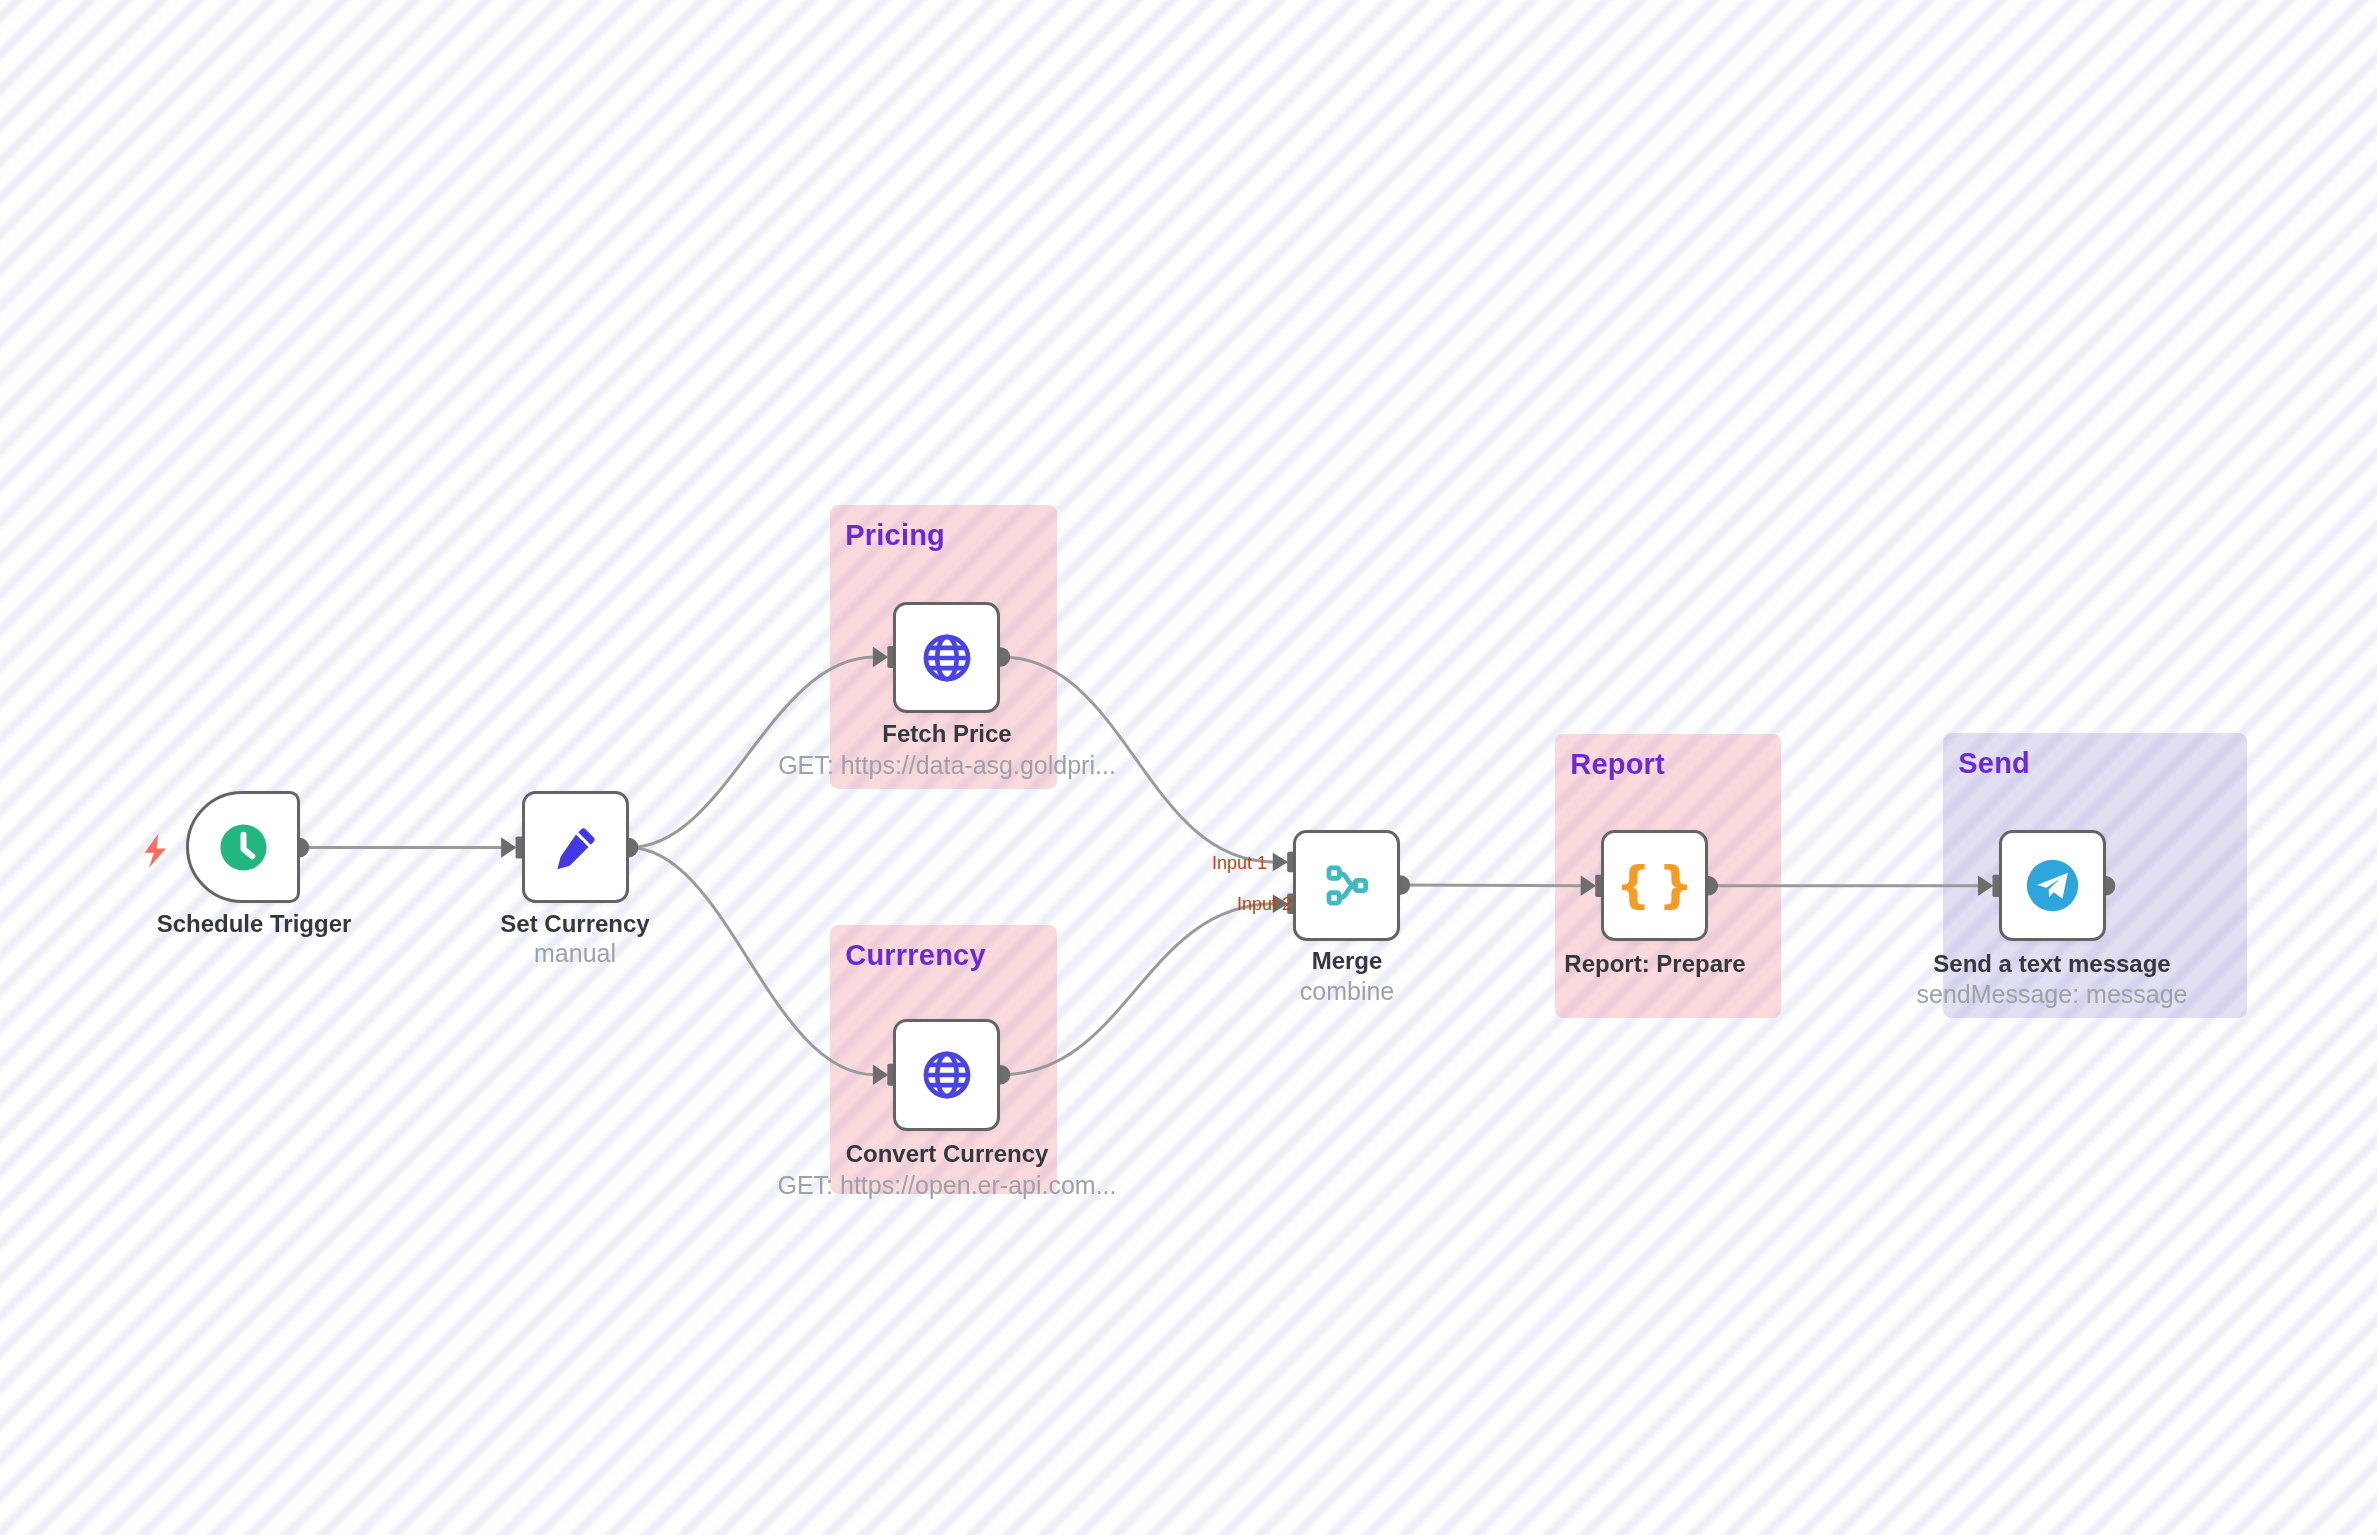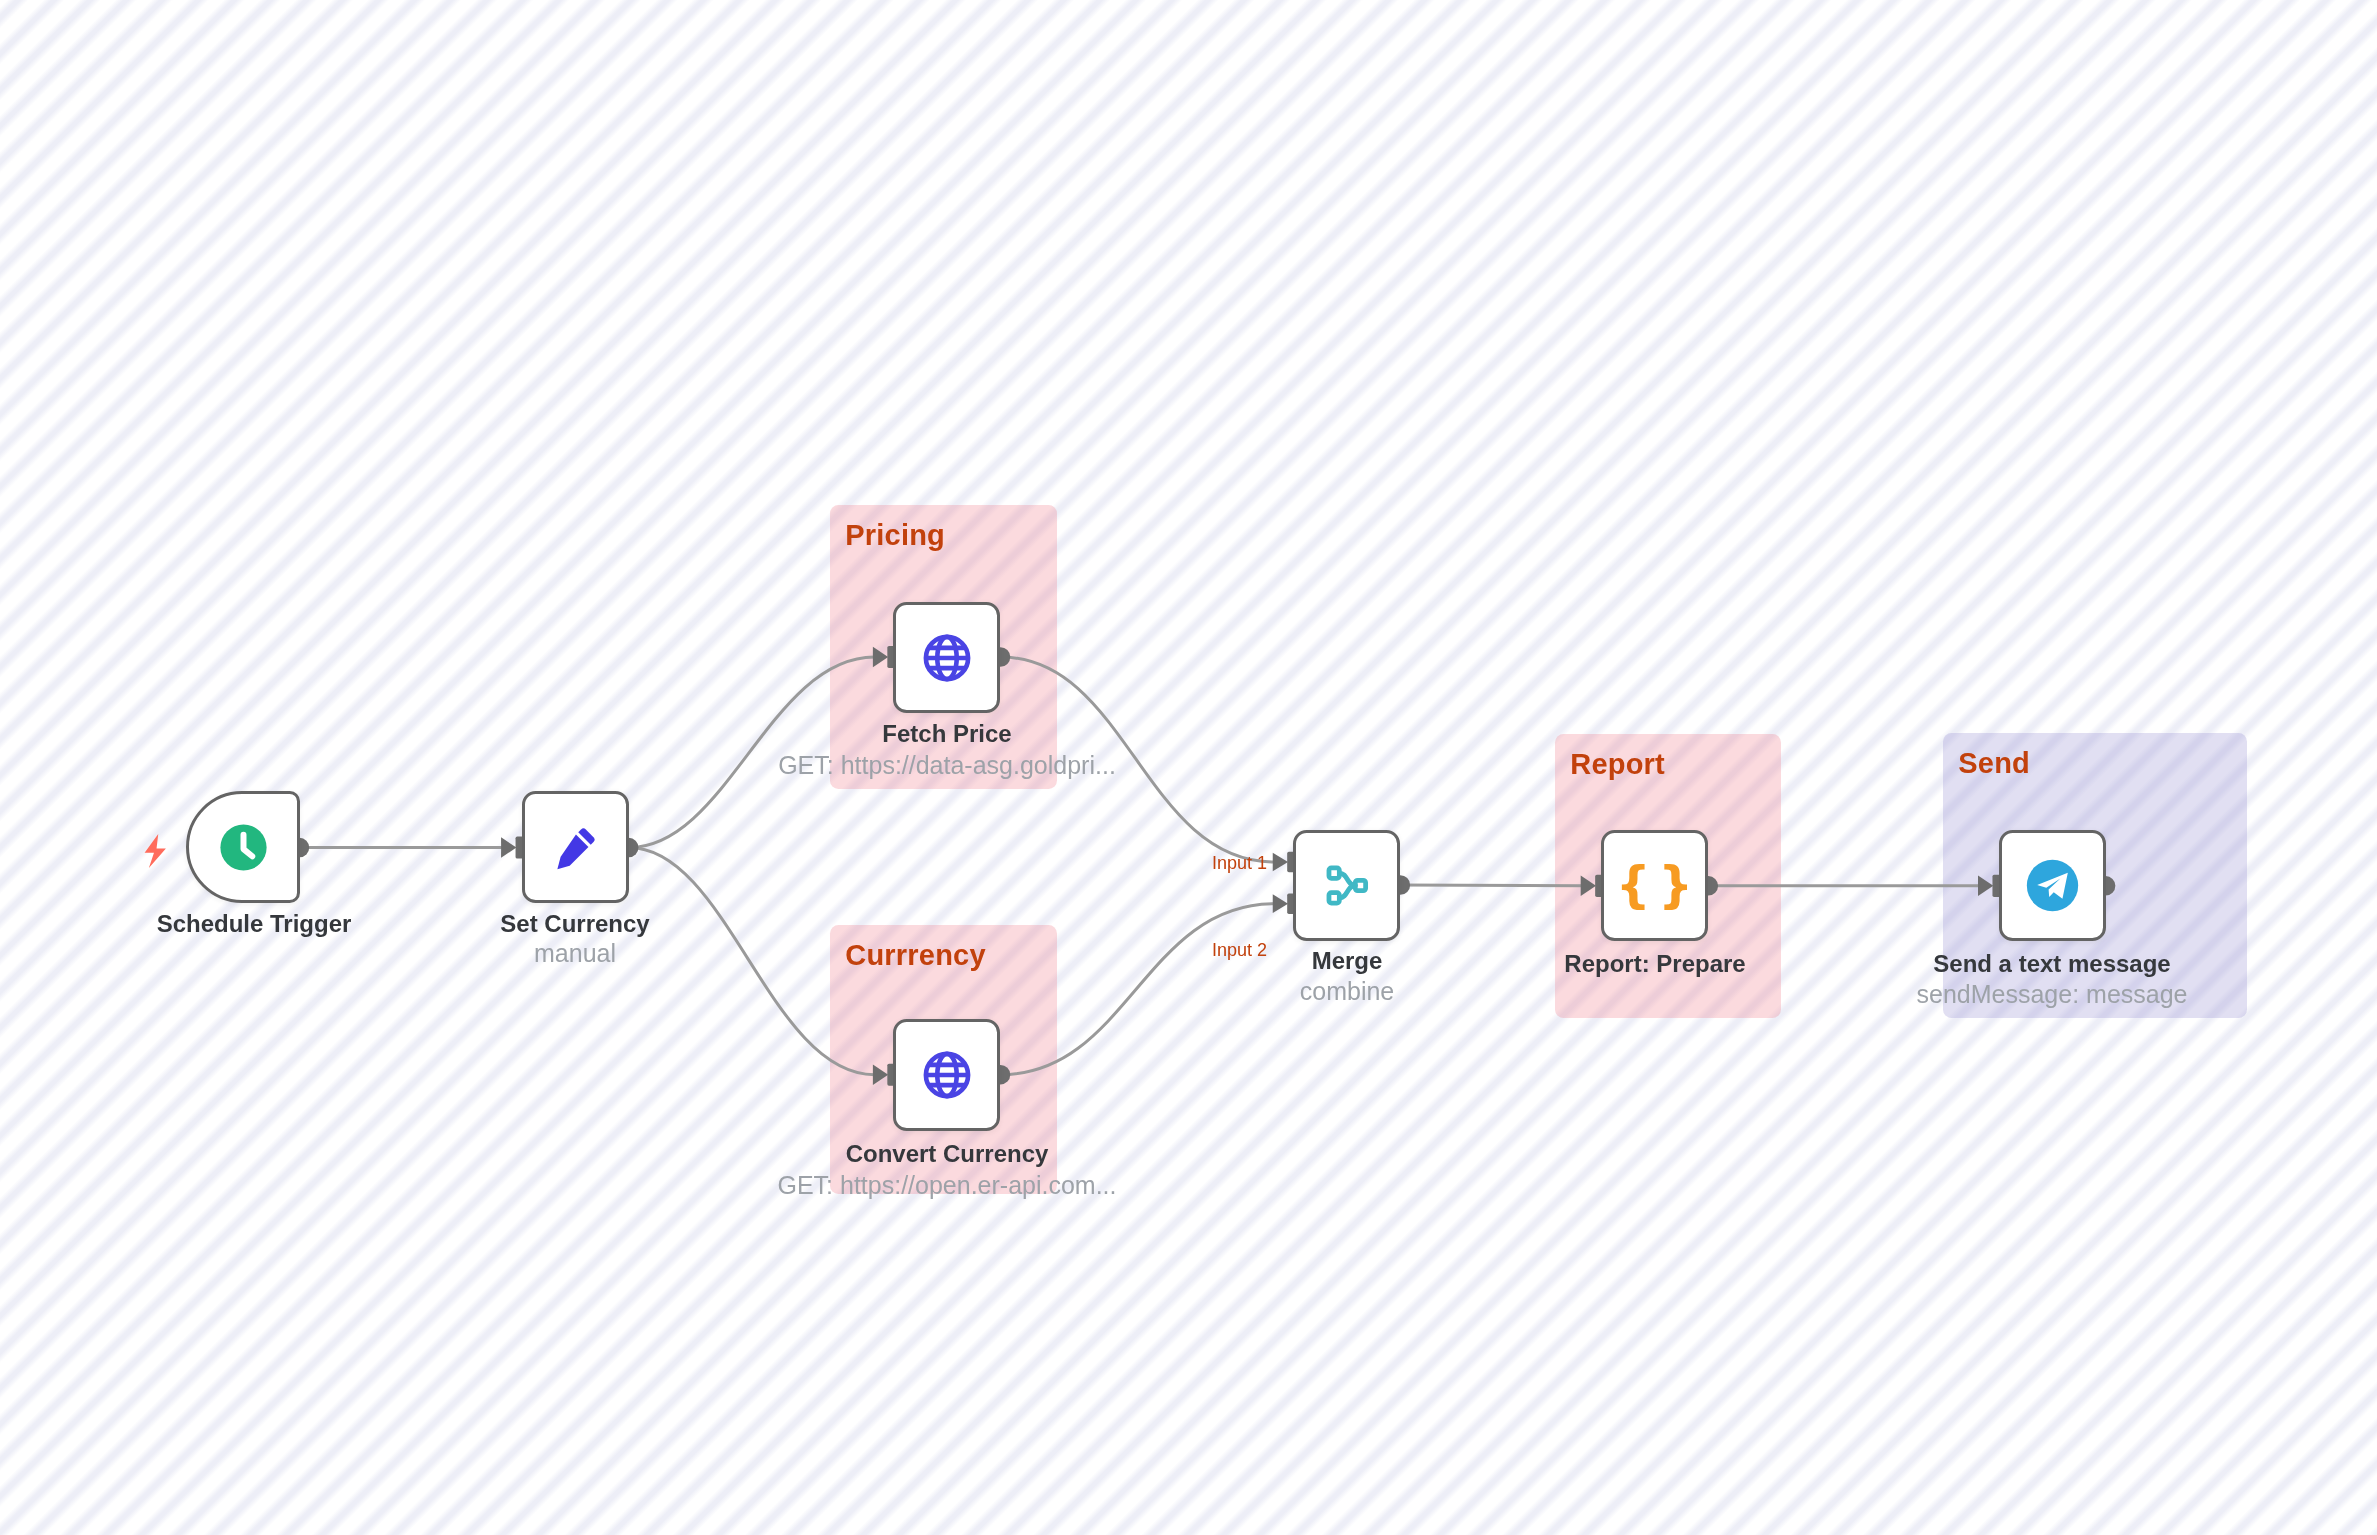--- a/index.html
+++ b/index.html
@@ -16,21 +16,21 @@
       #ffffff 20.4px,#ffffff 25.5px);
   }
   .group{
     position:absolute;border-radius:8.5px;
   }
   .group-blue{background:rgba(96,164,218,0.25);}
   .group-pink{background:rgba(238,108,122,0.25);}
   .group-purple{background:rgba(148,140,210,0.28);}
   .group-title{
     position:absolute;left:15.3px;top:13.6px;
-    font-size:29px;font-weight:700;color:#c2410c;letter-spacing:0.2px;
+    font-size:29px;font-weight:700;color:#6d28d9;letter-spacing:0.2px;
   }
   .group-items{
     position:absolute;left:17px;top:61px;margin:0;padding-left:22px;
     font-size:20.4px;color:#45484d;
   }
   .group-items li{margin:0;}
   .node{
     position:absolute;background:#ffffff;border:3px solid #646464;
     box-sizing:border-box;border-radius:13.6px;
     display:flex;align-items:center;justify-content:center;
@@ -213,20 +213,20 @@
   <div class="node-label" style="left:947px;top:720px;">Fetch Price</div>
   <div class="node-sublabel" style="left:947px;top:751px;">GET: https://data-asg.goldpri...</div>
 
   <div class="node-label" style="left:947px;top:1140px;">Convert Currency</div>
   <div class="node-sublabel" style="left:947px;top:1171px;">GET: https://open.er-api.com...</div>
 
   <div class="node-label" style="left:1347px;top:947px;">Merge</div>
   <div class="node-sublabel" style="left:1347px;top:977px;">combine</div>
 
   <div class="input-port-label" style="right:1110px;top:853px;">Input 1</div>
-  <div class="input-port-label" style="right:1110px;top:894px;margin-top:46px;">Input 2</div>
+  <div class="input-port-label" style="right:1085px;top:894px;">Input 2</div>
 
   <div class="node-label" style="left:1655px;top:950px;">Report: Prepare</div>
 
   <div class="node-label" style="left:2052px;top:950px;">Send a text message</div>
   <div class="node-sublabel" style="left:2052px;top:980px;">sendMessage: message</div>
 </div>
 
 
 </body></html>

